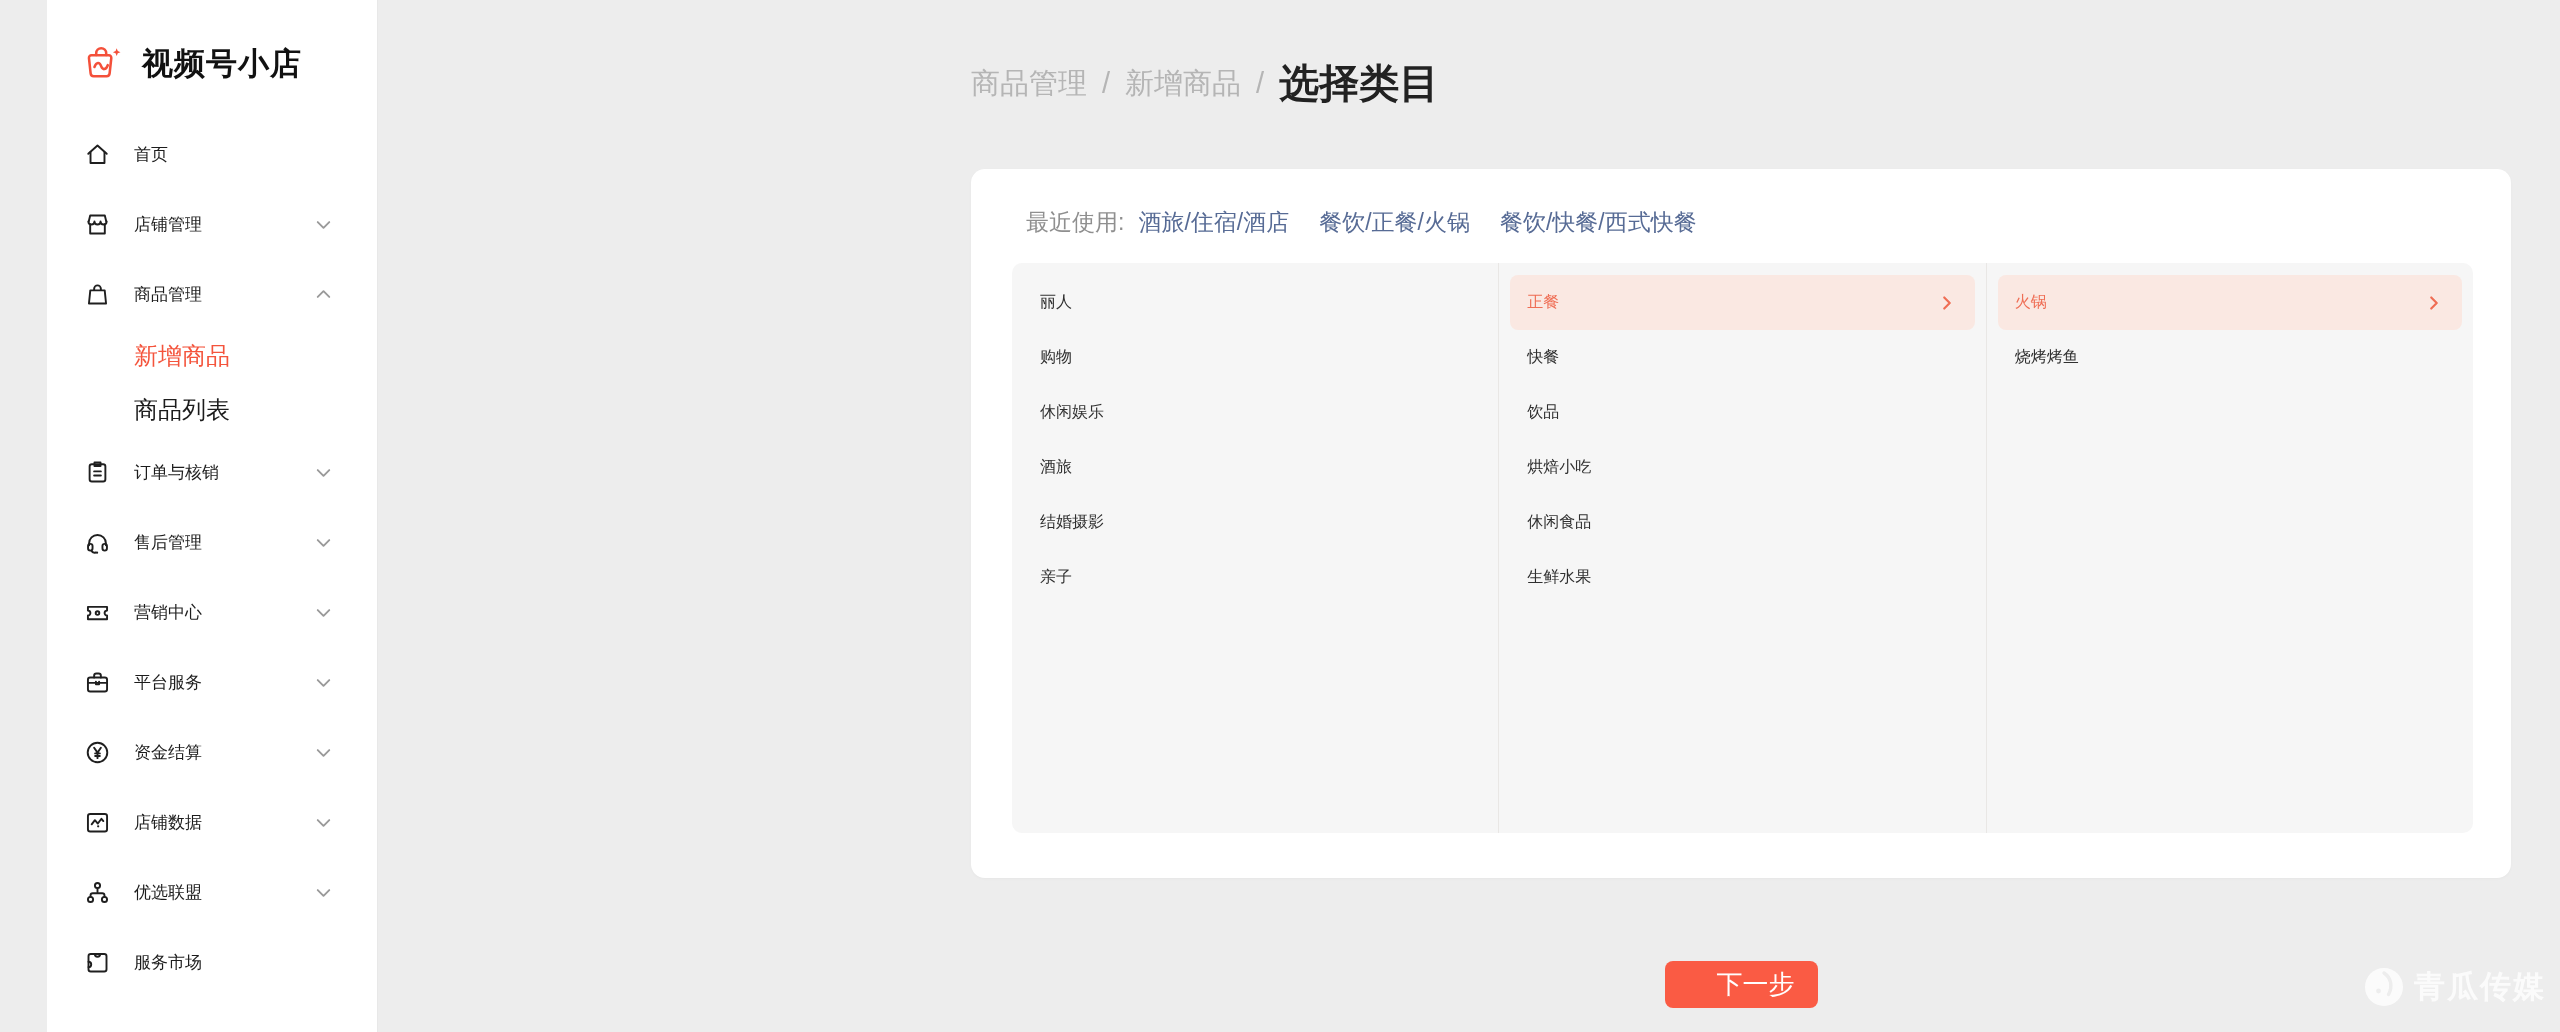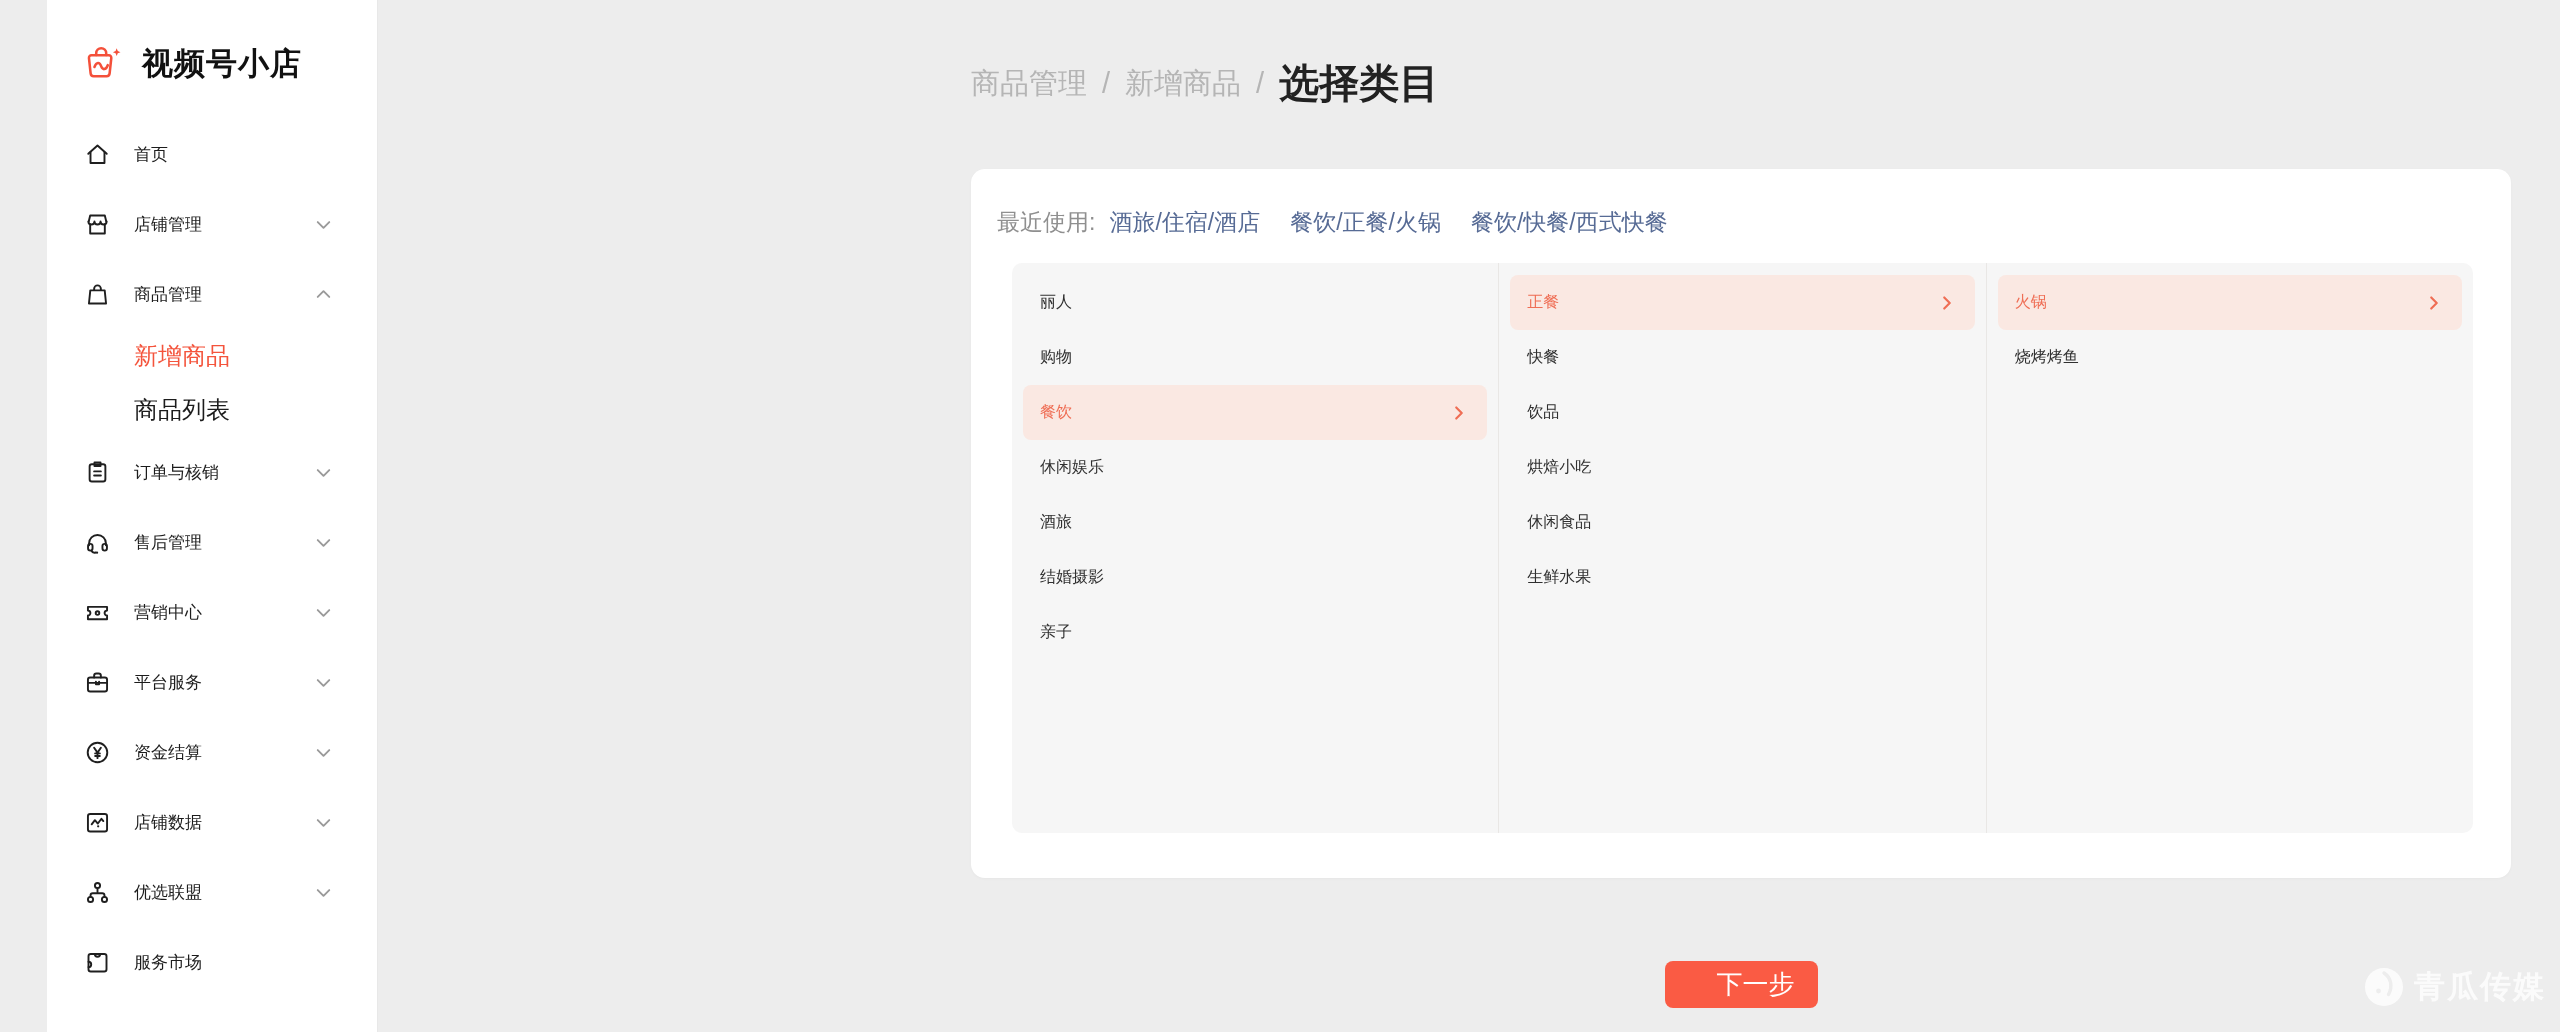--- a/index.html
+++ b/index.html
@@ -39,21 +39,21 @@
   }
   .crumb.muted,.sep{ color:#b5b5b5; }
   .crumb.current{ color:#222; font-weight:600; font-size:40px; }
   
   .card{
     position:absolute; left:971px; top:169px; width:1540px; height:709px;
     background:#ffffff; border-radius:14px;
     box-shadow:0 1px 3px rgba(0,0,0,.03);
   }
   .recent{
-    position:absolute; left:26px; top:38px;
+    position:absolute; left:55px; top:38px;
     display:flex; align-items:center; font-size:23px;
   }
   .recent-label{ color:#8f8f8f; margin-right:14px; }
   .recent-link{ color:#576b95; text-decoration:none; margin-right:30px; cursor:pointer; }
   .columns{
     position:absolute; left:41px; top:94px; width:1461px; height:570px;
     background:#f6f6f6; border-radius:10px;
     display:flex; overflow:hidden;
   }
   .col{ flex:1; padding-top:12px; border-right:1px solid #e9e7e5; }
@@ -295,28 +295,20 @@
 
   <div class="columns">
 
     <div class="col">
       <div class="row">
           <span>丽人</span>
         </div>
       <div class="row">
           <span>购物</span>
         </div>
-      <div class="row selected">
-        <span>餐饮</span>
-        <span class="row-chev">
-          <svg viewBox="0 0 24 24" fill="none" stroke="currentColor" stroke-width="2.4" stroke-linecap="round" stroke-linejoin="round">
-              <path d="M9 6l6 6-6 6"></path>
-            </svg>
-        </span>
-      </div>
       <div class="row">
           <span>休闲娱乐</span>
         </div>
       <div class="row">
           <span>酒旅</span>
         </div>
       <div class="row">
           <span>结婚摄影</span>
         </div>
       <div class="row">

